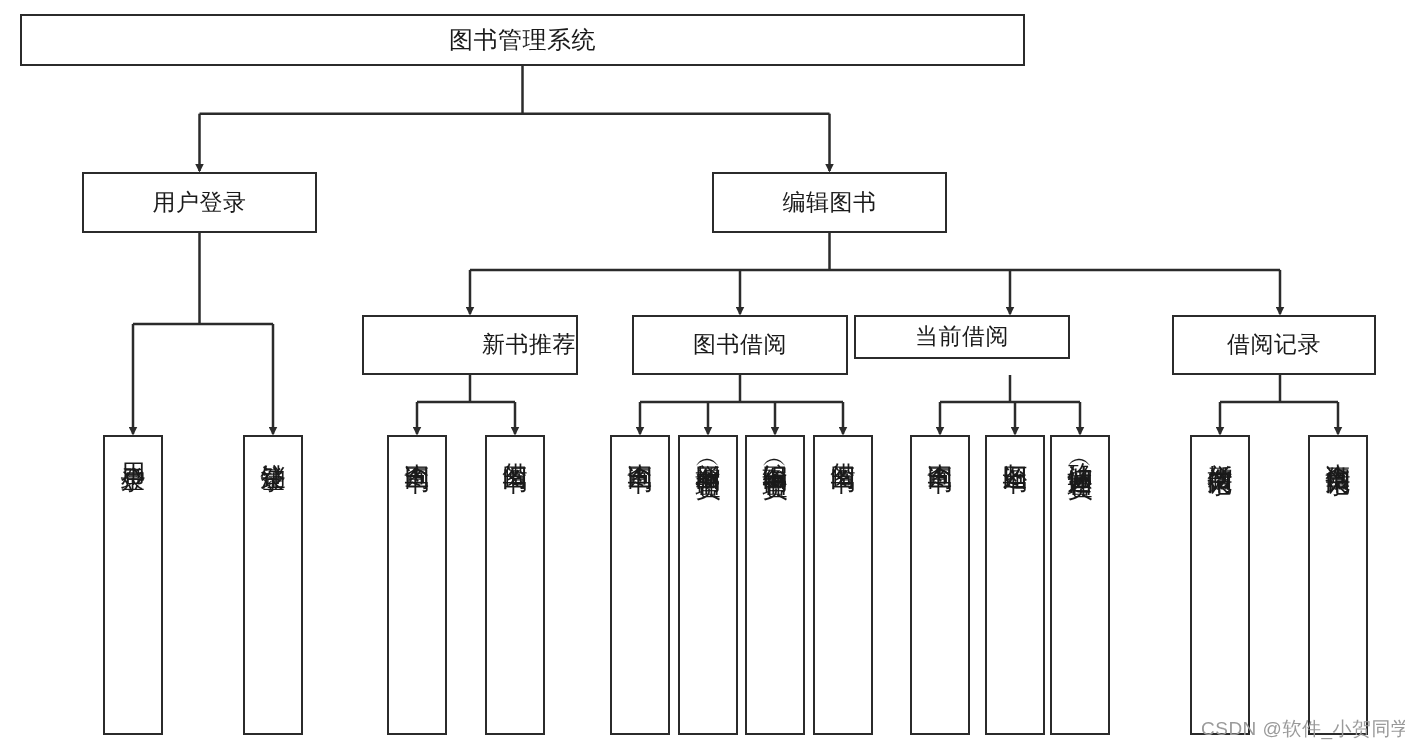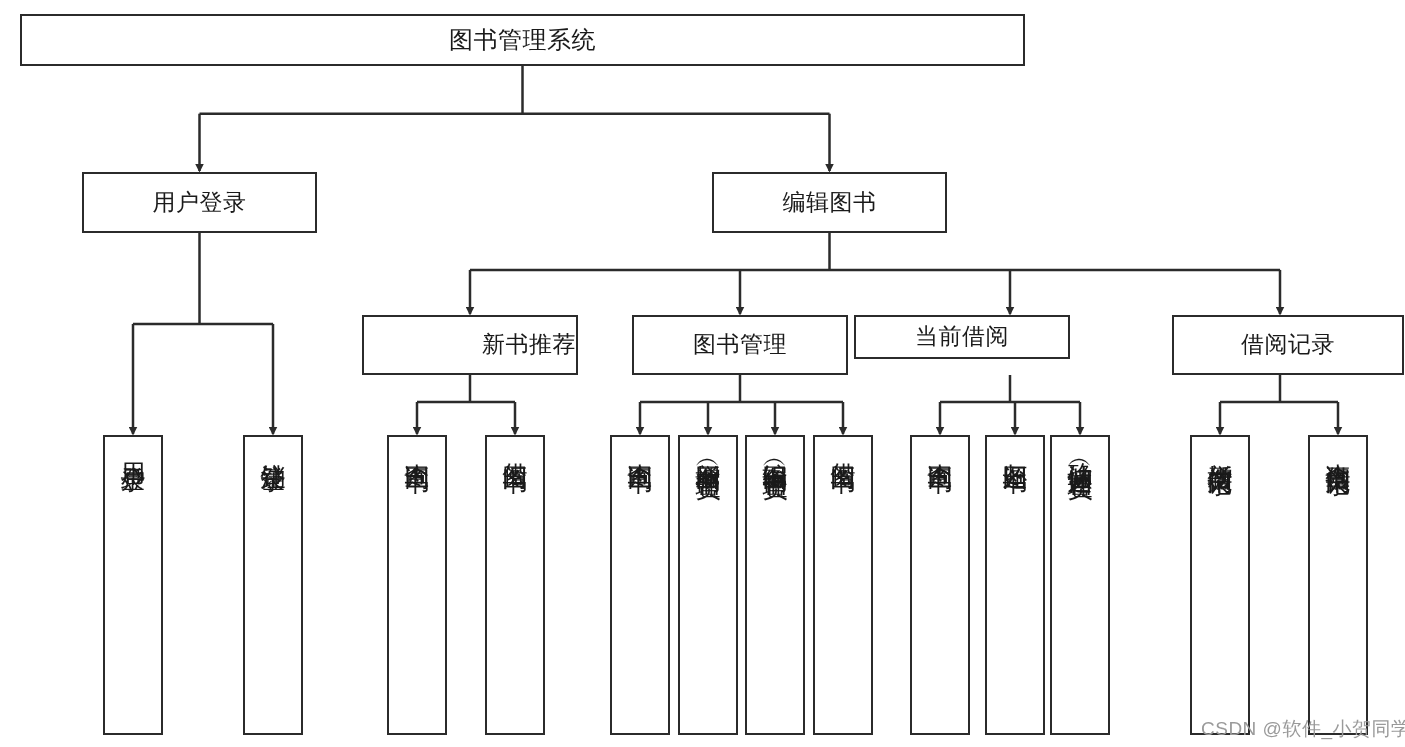--- a/index.html
+++ b/index.html
@@ -122,26 +122,26 @@
       <div class="node h" style="left: 82px; top: 172px; width: 235px; height: 61px;">
         <span class="lbl">用户登录</span>
       </div>
       <div class="node h" style="left: 712px; top: 172px; width: 235px; height: 61px;">
         <span class="lbl">编辑图书</span>
       </div>
       <div class="node h" style="left: 362px; top: 315px; width: 216px; height: 60px; justify-content: flex-end;">
         <span class="lbl">新书推荐</span>
       </div>
       <div class="node h" style="left: 632px; top: 315px; width: 216px; height: 60px;">
-        <span class="lbl">图书管理</span>
+        <span class="lbl">图书借阅</span>
       </div>
       <div class="node h" style="left: 854px; top: 315px; width: 216px; height: 44px;">
         <span class="lbl">当前借阅</span>
       </div>
-      <div class="node h" style="left: 1172px; top: 315px; width: 232px; height: 60px;">
+      <div class="node h" style="left: 1172px; top: 315px; width: 204px; height: 60px;">
         <span class="lbl">借阅记录</span>
       </div>
       <div class="node v" style="left: 103px; top: 435px; width: 60px; height: 300px;">
         <span class="lbl">用户登录</span>
       </div>
       <div class="node v" style="left: 243px; top: 435px; width: 60px; height: 300px;">
         <span class="lbl">注销登录</span>
       </div>
       <div class="node v" style="left: 387px; top: 435px; width: 60px; height: 300px;">
         <span class="lbl">查询图书</span>

